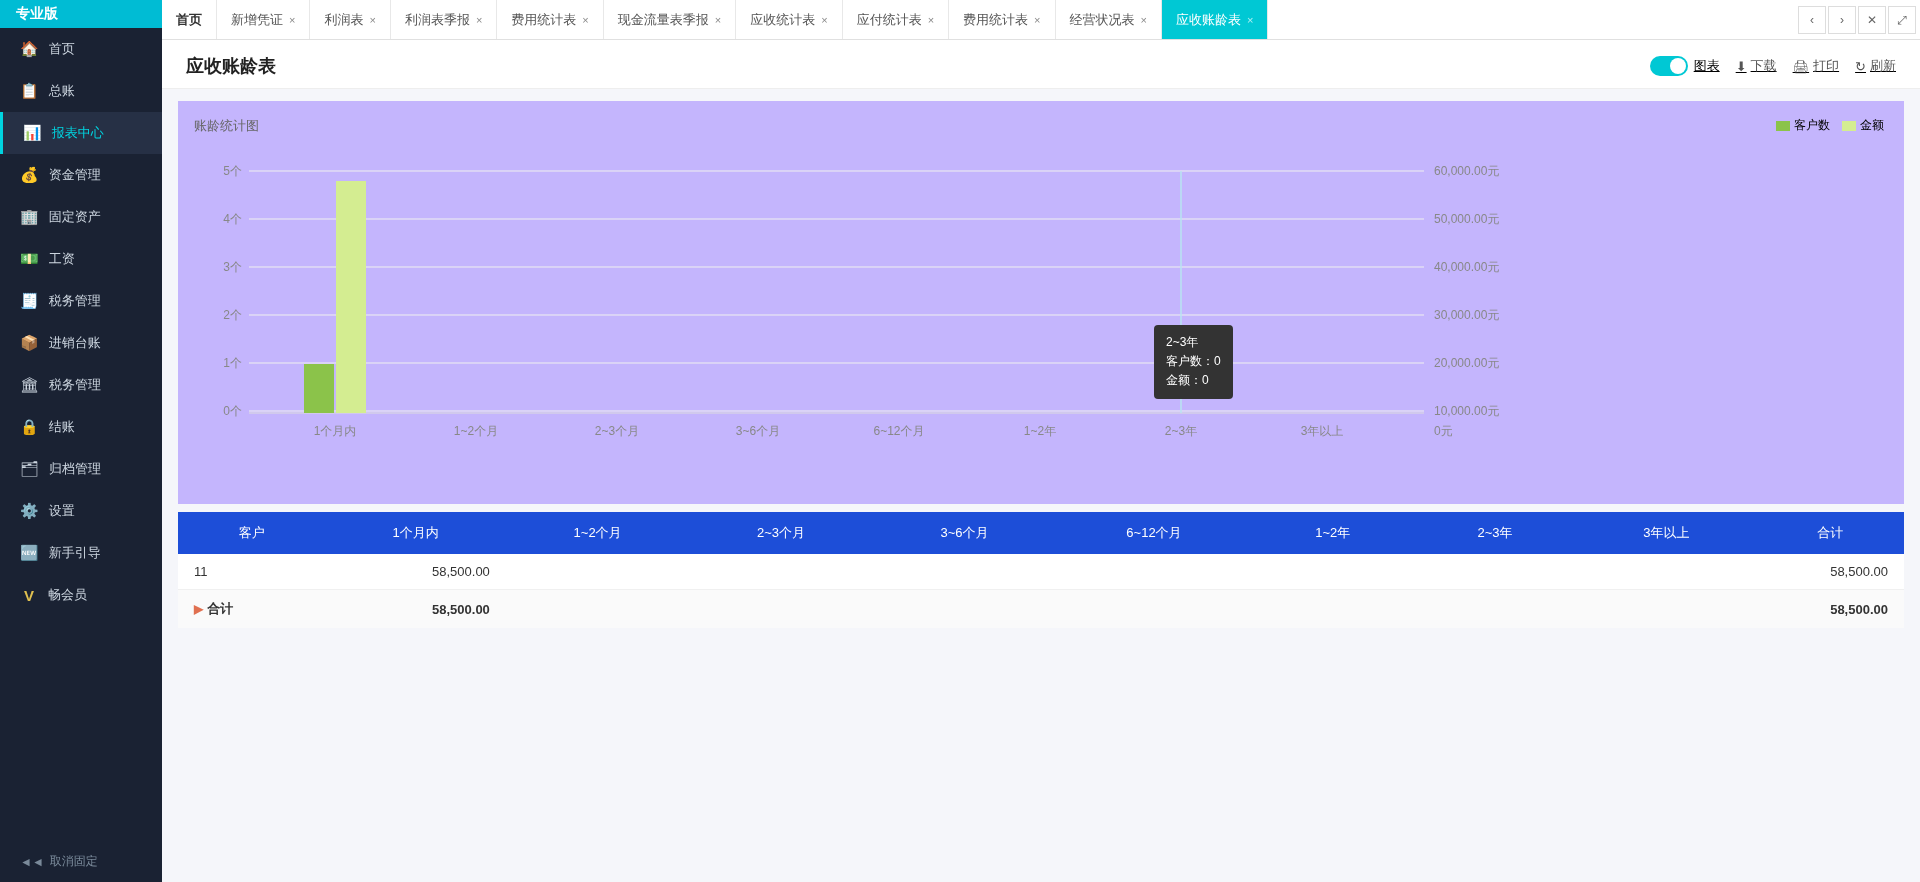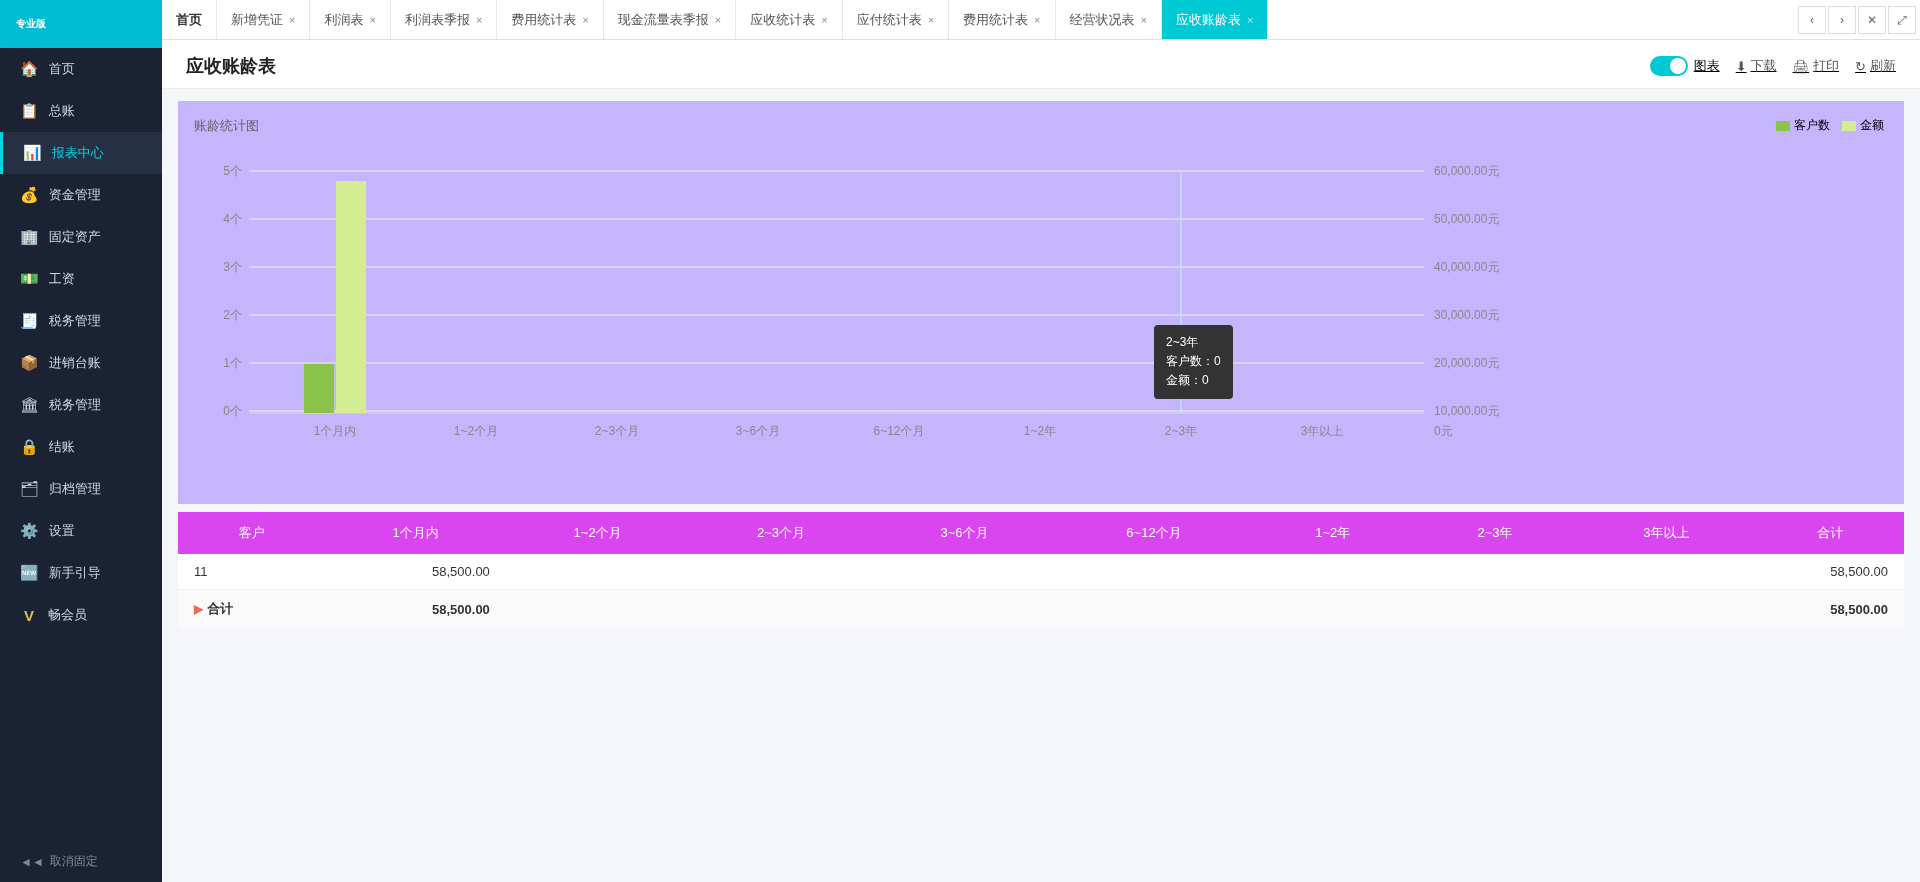--- a/index.html
+++ b/index.html
@@ -10,25 +10,25 @@
       width: 162px;
       background: #1a2233;
       color: #cdd6e0;
       display: flex;
       flex-direction: column;
       flex-shrink: 0;
       height: 100%;
     }
     .sidebar-logo {
       background: #00bcd4;
-      height: 48px;
+      height: 28px;
       display: flex;
       align-items: center;
       padding: 0 16px;
-      font-size: 10px;
+      font-size: 14px;
       font-weight: bold;
       color: white;
     }
     .sidebar-item {
       display: flex;
       align-items: center;
       padding: 12px 20px;
       cursor: pointer;
       gap: 10px;
       font-size: 13px;
@@ -157,21 +157,21 @@
       background: white;
       margin: 8px 16px;
       overflow: auto;
     }
     table {
       width: 100%;
       border-collapse: collapse;
       font-size: 13px;
     }
     .table-header-row td {
-      background: #d946ef;
+      background: #1d4ed8;
       color: white;
       padding: 12px 32px;
       text-align: center;
       font-weight: normal;
     }
     .table-header-row td:first-child { text-align: center; }
     .table-data-row td {
       padding: 10px 16px;
       border-bottom: 1px solid #f0f0f0;
       text-align: right;

